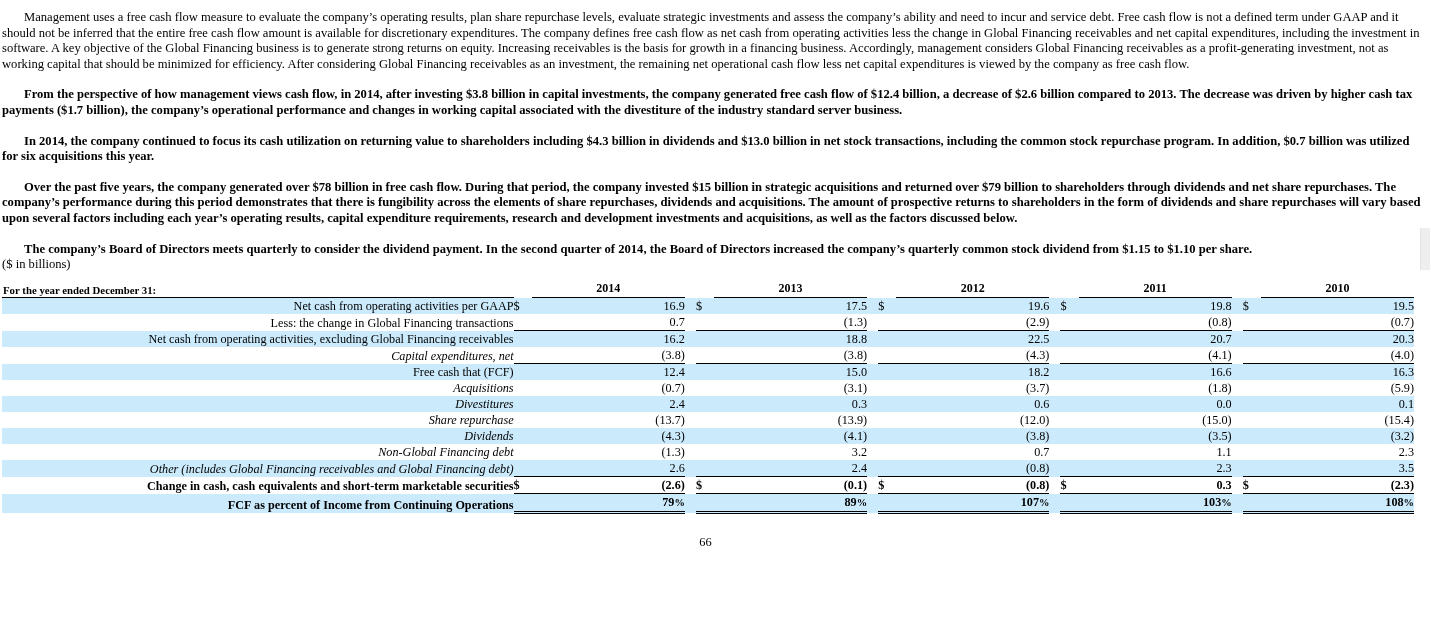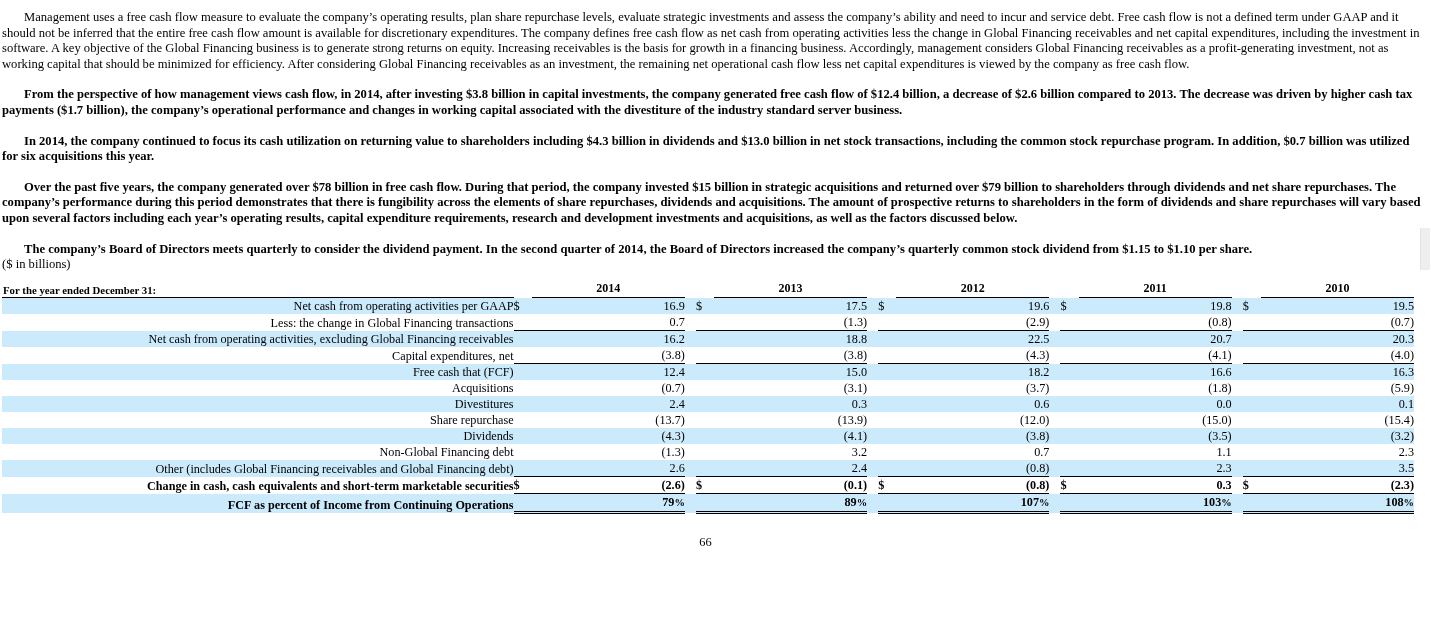--- a/index.html
+++ b/index.html
@@ -87,21 +87,21 @@
     text-align: center;
     border-bottom: 1.1px solid #000;
   }
   tr.hdr td.hdr-blank { border-bottom: none; }
 
   
   tr.row td { height: 16px; line-height: 16px; }
   tr.row.shade td { background: #cbeafc; }
 
   td.lbl { text-align: right; padding-left: 2px; }
-  td.lbl.ind1 { padding-left: 22px; }
+  td.lbl.ind1 { padding-left: 22px; font-style: italic; }
   td.cur { text-align: left; padding-left: 2px; }
   td.val { text-align: right; padding-right: 3px; }
   td.gap { }
 
   tr.row.bold td,
   tr.row.bold td.lbl,
   tr.row.bold td.val,
   tr.row.bold td.cur { font-weight: bold; }
 
   

